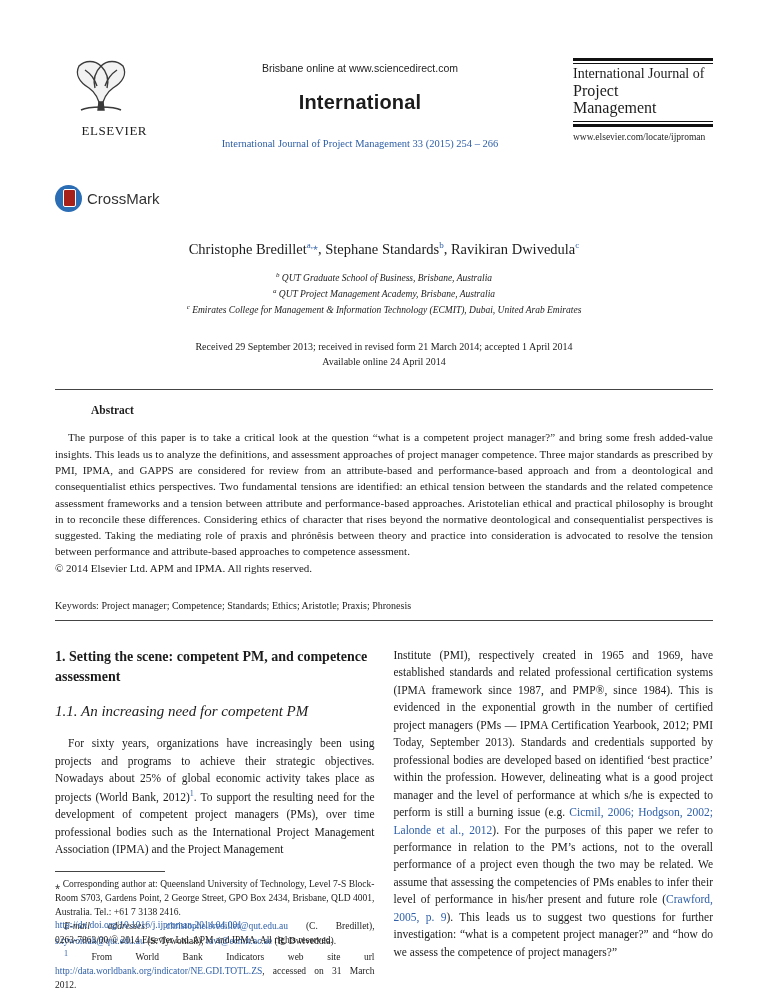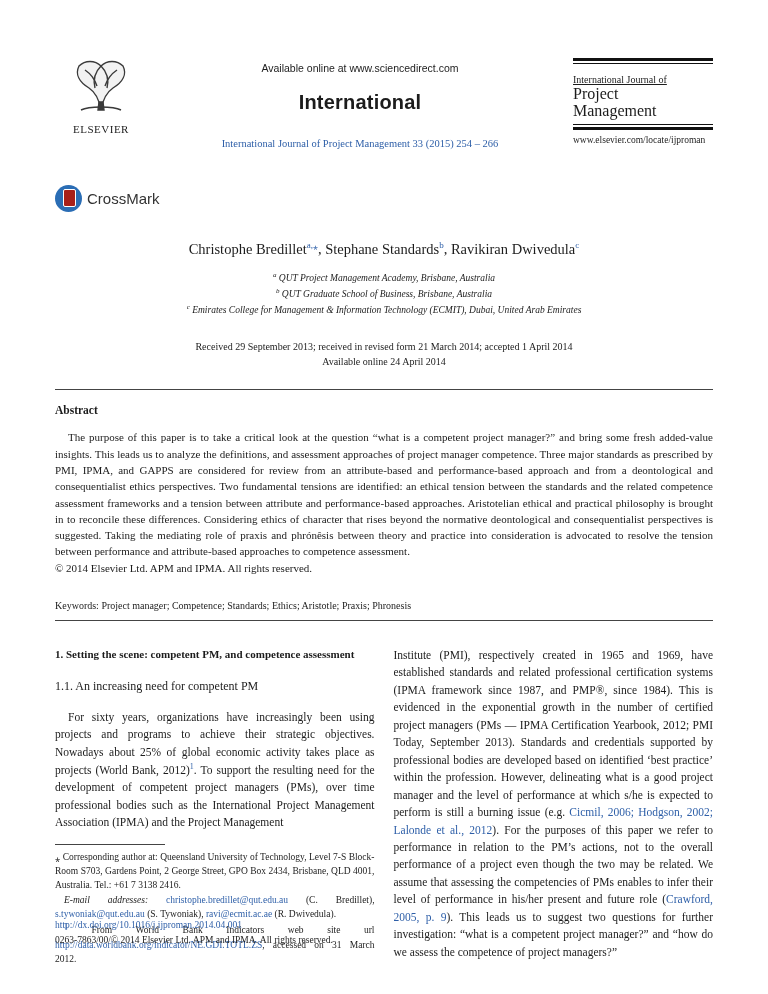--- a/index.html
+++ b/index.html
@@ -11,58 +11,58 @@
   html,body{margin:0;padding:0;background:#e8e8e8;}
   .page{
     width:768px;height:994px;background:#ffffff;margin:0 auto;
     box-sizing:border-box;padding:58px 55px 0 55px;position:relative;
     font-family:"Liberation Serif", serif;color:var(--ink);
   }
   
   .hdr{display:flex;justify-content:space-between;align-items:flex-start;}
   .hdr-left{width:92px;text-align:center;}
   .hdr-left svg{display:block;margin:0 auto;}
-  .elsevier-word{font-size:11px;letter-spacing:0.5px;margin-top:1px;}
+  .elsevier-word{font-size:13px;letter-spacing:0.5px;margin-top:1px;text-align:right;}
   .hdr-center{flex:1;text-align:center;padding-top:4px;}
   .avail{font-family:"Liberation Sans", sans-serif;font-size:10.5px;}
   .sd-logo{font-family:"Liberation Sans", sans-serif;font-weight:bold;font-size:20px;margin-top:17px;letter-spacing:0.2px;}
   .citation{font-size:10.5px;color:var(--link);margin-top:24px;}
   .hdr-right{width:140px;}
   .rule-heavy{height:3px;background:#111;}
   .rule-light{height:1px;background:#111;margin-top:2px;}
   .rule-light2{height:1px;background:#111;margin-bottom:2px;}
-  .jbox-small{font-size:10px;margin-top:10px;text-decoration:underline;}
+  .jbox-small{font-size:14px;margin-top:2px;}
   .jbox-large{font-size:16px;line-height:1.08;}
   .jurl{font-size:9.5px;margin-top:5px;}
   
   .title-row{display:flex;justify-content:space-between;align-items:flex-start;margin-top:34px;}
   .title{font-size:20.5px;font-weight:normal;margin:0;line-height:1.2;}
   .crossmark{display:flex;align-items:center;gap:5px;margin-top:2px;cursor:pointer;}
   .cm-disc{width:27px;height:27px;border-radius:50%;background:var(--cm-blue);position:relative;flex:0 0 auto;}
   .cm-disc::before{content:"";position:absolute;left:8px;top:4px;width:11px;height:16px;background:var(--cm-red);border:1.5px solid #fff;border-radius:2px;}
   .cm-label{font-family:"Liberation Sans", sans-serif;font-size:15px;color:#333;}
   .authors{text-align:center;font-size:14.5px;margin-top:26px;}
   .authors sup{color:var(--link);font-size:9px;}
   .affils{text-align:center;font-style:italic;font-size:9.5px;line-height:1.55;margin-top:12px;}
   .affils sup{font-size:7px;}
   .dates{text-align:center;font-size:10px;line-height:1.5;margin-top:22px;}
   
   .full-rule{height:1px;background:#444;margin-top:20px;}
   
-  .abs-head{font-size:11.5px;font-weight:bold;margin-top:14px;}
+  .abs-head{font-size:11.5px;font-weight:bold;margin-top:14px;margin-left:36px;}
   .abs-text{font-size:11px;line-height:1.48;text-align:justify;text-indent:13px;margin-top:13px;}
   .abs-copy{font-size:11px;line-height:1.48;}
   .keywords{font-size:10px;margin-top:24px;}
   .kw-label{}
   .kw-rule{height:1px;background:#444;margin-top:9px;}
   
   .cols{display:flex;gap:19px;margin-top:26px;}
   .col{flex:1;min-width:0;}
-  .sec-head{font-size:11px;font-weight:bold;line-height:1.45;margin:0;}
-  .sub-head{font-size:12px;font-weight:normal;margin:16px 0 0 0;}
+  .sec-head{font-size:14px;font-weight:bold;line-height:1.45;margin:0;}
+  .sub-head{font-size:15px;font-style:italic;font-weight:normal;margin:16px 0 0 0;}
   .para{font-size:11.5px;line-height:1.52;text-align:justify;text-indent:13px;margin-top:15px;}
   .para sup, .fn sup{color:var(--link);font-size:8px;}
   a.ref{color:var(--link);text-decoration:none;cursor:pointer;}
   
   .fn-block{margin-top:12px;}
   .fn-rule{width:110px;height:1px;background:#444;margin-bottom:5px;}
   .fn{font-size:9.5px;line-height:1.5;text-align:justify;}
   .fn .em-label{font-style:italic;}
   .fn-indent{text-indent:9px;}
   
@@ -87,21 +87,21 @@
             <path d="M52 12 C46 16 42 22 40 28"></path>
             <path d="M33 52 L39 52 L38 44 L34 44 Z" fill="#3a3a3a"></path>
             <path d="M16 52 C24 48 48 48 56 52"></path>
           </g>
         </svg>
       </span>
       <div class="elsevier-word">ELSEVIER</div>
     </div>
 
     <div class="hdr-center">
-      <div class="avail">Available online at www.sciencedirect.com</div>
+      <div class="avail">Brisbane online at www.sciencedirect.com</div>
       <div class="sd-logo">International</div>
       <div class="citation">International Journal of Project Management 33 (2015) 254 – 266</div>
     </div>
 
     <div class="hdr-right">
       <div class="rule-heavy"></div>
       <div class="rule-light"></div>
       <div class="jbox-small">International Journal of</div>
       <div class="jbox-large">Project</div>
       <div class="jbox-large">Management</div>
@@ -116,22 +116,22 @@
       <span class="cm-disc"></span>
       <span class="cm-label">CrossMark</span>
     </div>
   </div>
 
   <div class="authors">
     <span>Christophe Bredillet</span><sup>a,⁎</sup><span>, </span><span>Stephane Standards</span><sup>b</sup><span>, </span><span>Ravikiran Dwivedula</span><sup>c</sup>
   </div>
 
   <div class="affils">
+    <div><sup>b</sup><span> QUT Graduate School of Business, Brisbane, Australia</span></div>
     <div><sup>a</sup><span> QUT Project Management Academy, Brisbane, Australia</span></div>
-    <div><sup>b</sup><span> QUT Graduate School of Business, Brisbane, Australia</span></div>
     <div><sup>c</sup><span> Emirates College for Management &amp; Information Technology (ECMIT), Dubai, United Arab Emirates</span></div>
   </div>
 
   <div class="dates">
     <div>Received 29 September 2013; received in revised form 21 March 2014; accepted 1 April 2014</div>
     <div>Available online 24 April 2014</div>
   </div>
 
   <div class="full-rule"></div>
 

